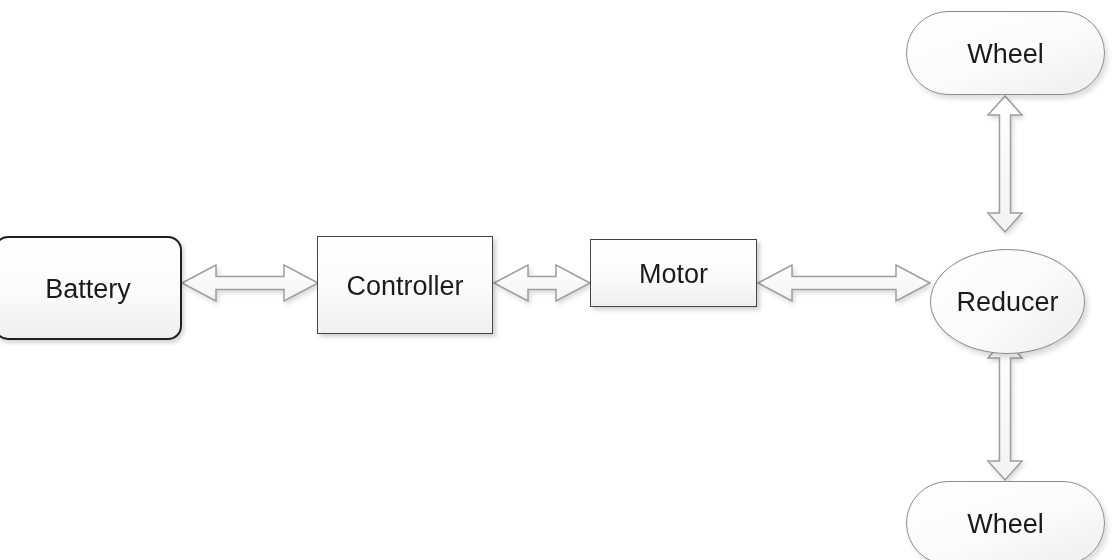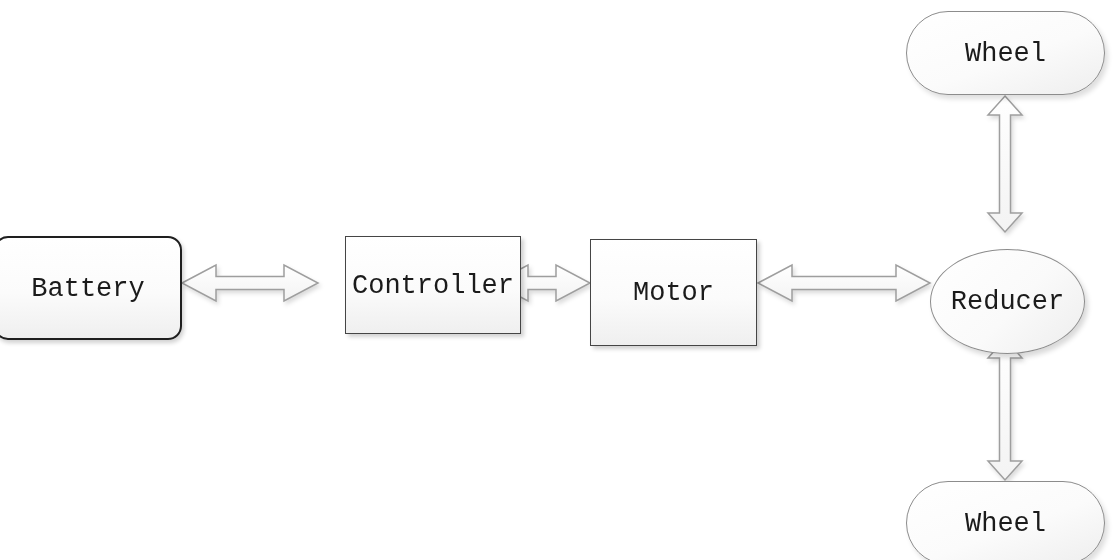--- a/index.html
+++ b/index.html
@@ -23,37 +23,36 @@
     background: linear-gradient(180deg, #ffffff 0%, #fbfbfb 55%, #efefef 100%);
     color: #1b1b1b;
     font-size: 27px;
     box-sizing: border-box;
     cursor: default;
   }
   .node .label {
     white-space: nowrap;
     line-height: 1;
     padding-top: 2px;
-    font-family: Liberation Mono, monospace;
   }
   
   .battery {
     left: -6px; top: 236px; width: 188px; height: 104px;
     border: 2.2px solid #1f1f1f;
     border-radius: 14px;
     box-shadow: 2px 3px 4px rgba(0,0,0,0.18);
   }
   
   .rectnode {
     border: 1.6px solid #454545;
     border-radius: 0;
     box-shadow: 3px 3px 4px rgba(0,0,0,0.18);
   }
-  .controller { left: 317px; top: 236px; width: 176px; height: 98px; margin-left: 28px; }
-  .motor      { left: 590px; top: 239px; width: 167px; height: 107px; text-align: center; }
+  .controller { left: 317px; top: 236px; width: 176px; height: 98px; }
+  .motor      { left: 590px; top: 239px; width: 167px; height: 68px; text-align: center; }
   
   .reducer {
     left: 930px; top: 249px; width: 155px; height: 105px;
     border: 1.2px solid #8c8c8c;
     border-radius: 50%;
     background: linear-gradient(135deg, #ffffff 0%, #fafafa 55%, #ededed 100%);
     box-shadow: 3px 4px 5px rgba(0,0,0,0.15);
   }
   
   .stadium {

